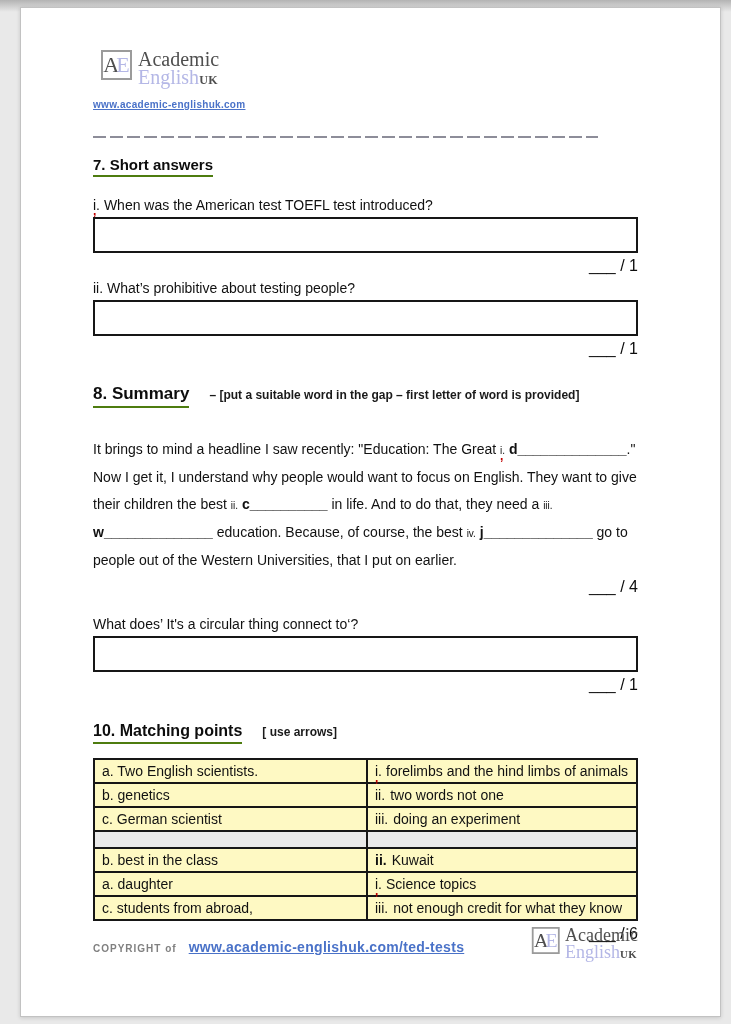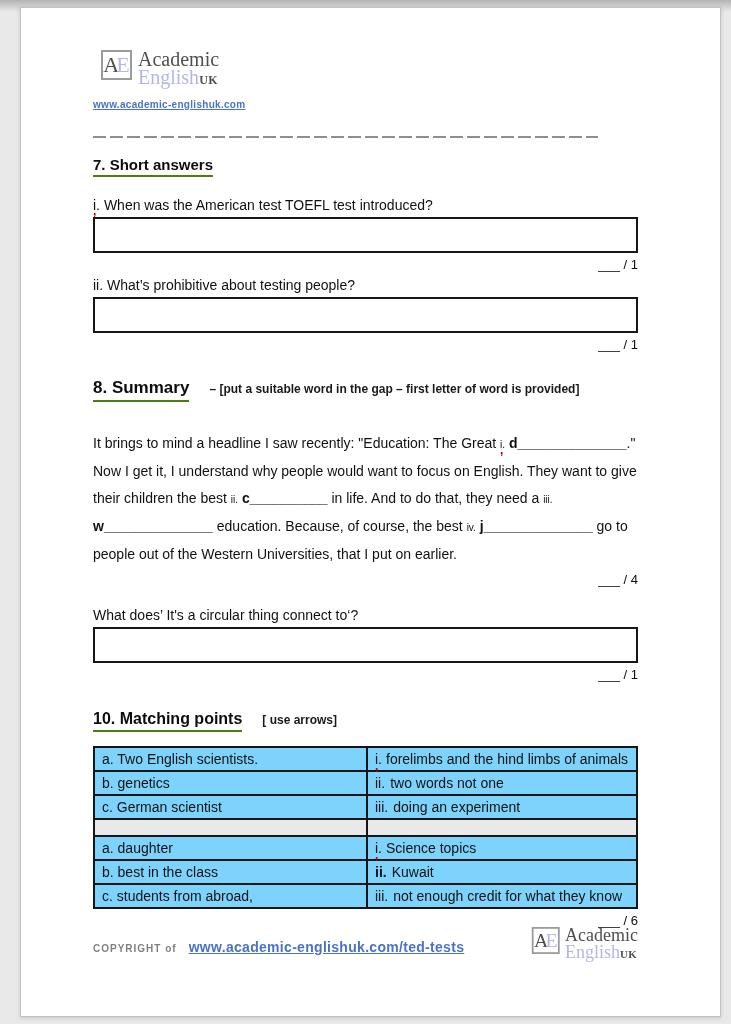--- a/index.html
+++ b/index.html
@@ -56,34 +56,34 @@
   .sec-title{
     display:inline-block;font-size:15px;font-weight:bold;color:#0d0d0d;
     border-bottom:2px solid #4d7c0f;padding-bottom:2px;margin-top:18px;
   }
   .s8-title{font-size:17px;}
   .s10-title{font-size:16px;}
   .sec-note{font-size:12px;font-weight:600;color:#1a1a1a;margin-left:20px;}
 
   .question{font-size:14px;margin-top:19px;line-height:18px;}
   .ansbox{margin-top:3px;width:545px;height:36px;border:2px solid #161616;background:#fff;}
-  .score{text-align:right;font-size:13px;margin-top:4px;color:#0d0d0d;}
+  .score{text-align:right;font-size:16px;margin-top:4px;color:#0d0d0d;}
 
   .para{margin-top:28px;font-size:14px;line-height:27px;}
   .rn{font-size:10px;}
   .gap{font-weight:bold;}
 
   .redtick{position:relative;display:inline-block;}
   .red-comma{
     position:absolute;left:0px;bottom:-6px;color:var(--accent-red);
     font-weight:bold;font-size:12px;
   }
 
   table.match{margin-top:14px;width:545px;border-collapse:collapse;font-size:14px;}
-  table.match td{border:2px solid #161616;height:24px;padding:2px 7px;vertical-align:middle;background:#7dd3fc;}
+  table.match td{border:2px solid #161616;height:24px;padding:2px 7px;vertical-align:middle;background:#fef9c3;}
   table.match td.lcol{width:273px;}
   table.match tr.sep td{background:var(--sep-row);height:17px;}
   .pfx{margin-right:1px;}
   .pfx-bold{font-weight:bold;}
   .cell-text{margin-left:4px;}
 
   .footer{
     position:absolute;left:72px;width:545px;bottom:50px;
     display:flex;justify-content:space-between;align-items:center;
   }
@@ -165,30 +165,30 @@
       </tr>
       <tr>
         <td class="lcol">c. German scientist</td>
         <td><span class="pfx">iii.</span><span class="cell-text">doing an experiment</span></td>
       </tr>
       <tr class="sep">
         <td class="lcol"></td>
         <td></td>
       </tr>
       <tr>
+        <td class="lcol">b. best in the class</td>
+        <td><span class="pfx pfx-bold">ii.</span><span class="cell-text">Kuwait</span></td>
+      </tr>
+      <tr>
         <td class="lcol">a. daughter</td>
         <td>
           <span class="redtick"><span>i.</span><span class="red-comma">,</span></span><span class="cell-text">Science topics</span>
         </td>
       </tr>
       <tr>
-        <td class="lcol">b. best in the class</td>
-        <td><span class="pfx pfx-bold">ii.</span><span class="cell-text">Kuwait</span></td>
-      </tr>
-      <tr>
         <td class="lcol">c. students from abroad,</td>
         <td><span class="pfx">iii.</span><span class="cell-text">not enough credit for what they know</span></td>
       </tr>
     </tbody>
       </table>
     <div class="score">___ / 6</div>
 
   </div>
 
   <div class="footer">

